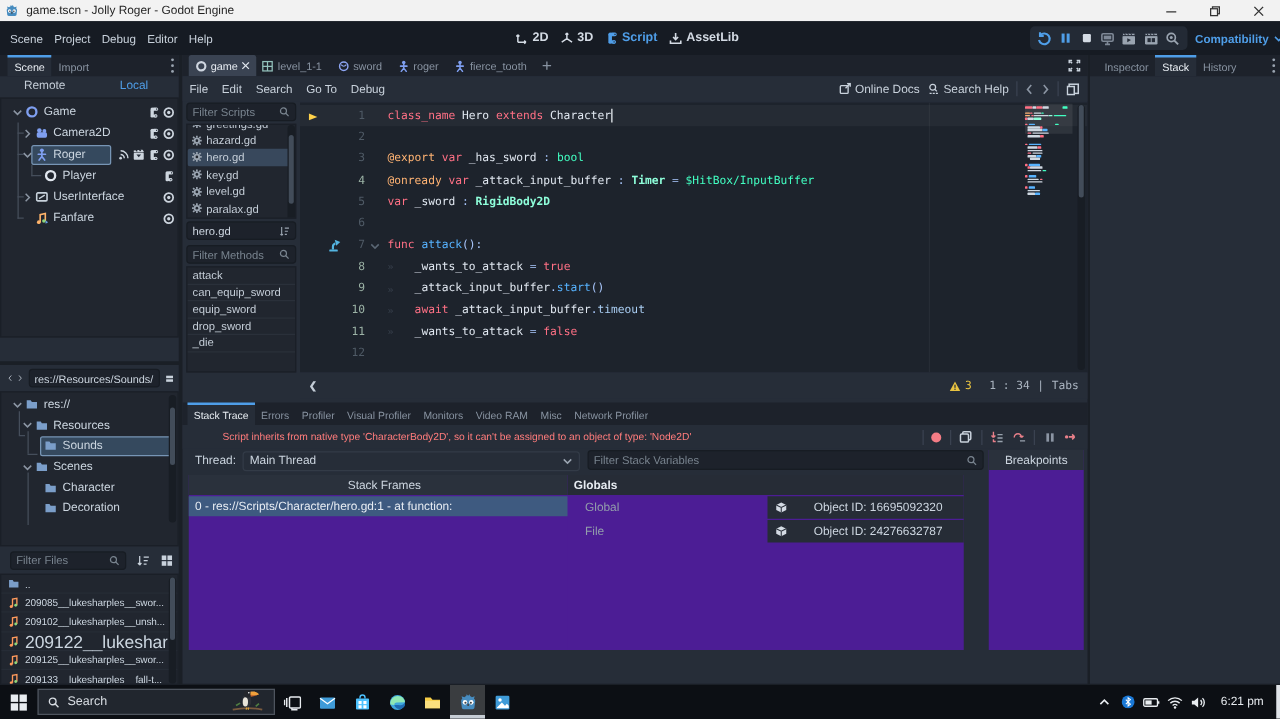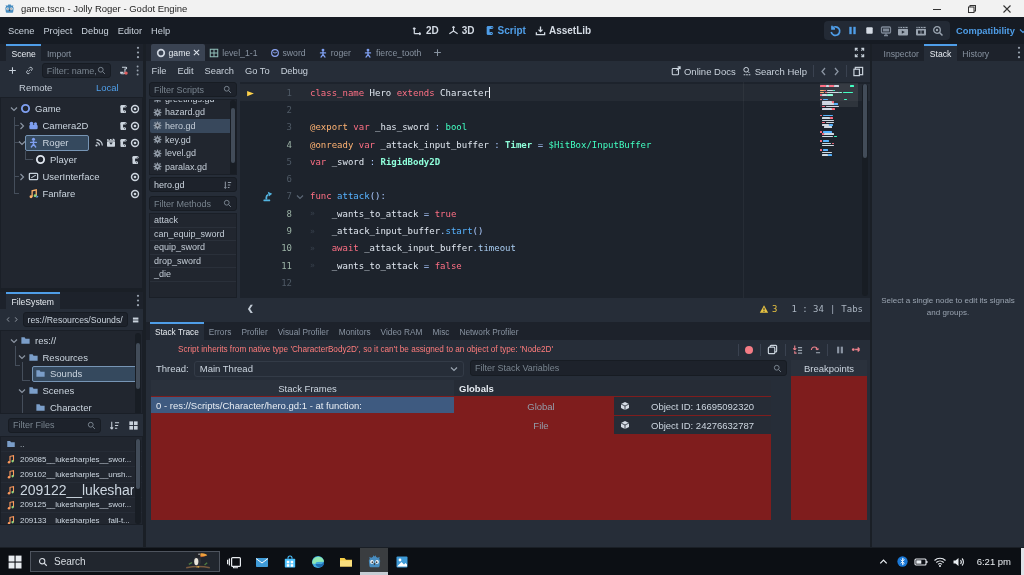--- a/index.html
+++ b/index.html
@@ -102,21 +102,21 @@
   .warn-count { color:#e8c341; display:flex; gap:3px; align-items:center; font-family:"DejaVu Sans Mono", monospace; font-size:9px; }
 
   
   #debugger { position:absolute; left:0px; top:278px; width:724px; height:204px; }
   .dbg-tabs { display:flex; height:18px; background:#1d222b; }
   .dbg-tabs .tab { font-size:8.3px; padding:0 5px; }
   .dbg-row-error { height:19px; display:flex; align-items:center; background:#262d38; }
   .error-text { margin-left:8px; color:#ff7c7c; font-size:8.2px;padding-left:24px; }
   .dbg-toolbar { margin-left:auto; display:flex; align-items:center; gap:6.5px; padding-right:8px; }
   .dbg-body { position:relative; height:167px; }
-  .dbg-col-dark { position:absolute; background:#7f1d1d;text-align:center; }
+  .dbg-col-dark { position:absolute; background:#4c1d95; }
   .thread-row { position:absolute; display:flex; align-items:center; height:19px; }
   .dropdown { flex:1; height:16px; margin-left:5px; background:#262d38; border:1px solid #333b47; border-radius:3px; display:flex; align-items:center; padding:0 5px; color:#cdd6e0; font-size:9.5px; }
   .col-header { height:16px; background:#2a313c; display:flex; align-items:center; justify-content:center; color:#cdd6e0; font-size:9.5px; }
   .frame-row { height:16px; display:flex; align-items:center; padding-left:5px; background:#3e5a80; color:#e8edf3; font-size:9.5px; white-space:nowrap; margin-top:1px; }
   .vars-header { height:16px; display:flex; align-items:center; padding-left:5px; color:#e6ebf1; font-weight:bold; font-size:9.5px; background:#262c36; }
   .var-row { height:18px; display:flex; align-items:center; font-size:9.5px; margin-top:1px; }
   .var-row .vname { width:160px; padding-left:14px; color:#939eab; }
   .var-row .vval { flex:1; height:18px; background:#262c36; display:flex; align-items:center; gap:5px; padding-left:4px; color:#cdd6e0; }
 
   
@@ -537,40 +537,20 @@
     <div class="tabstrip">
       <div style="width:6px"></div>
       <div class="tab active">Scene</div>
       <div class="tab">Import</div>
       <div style="margin-left:auto; display:flex; align-items:center; padding-right:3px;">
           <svg width="4" height="13" color="#9aa4b0">
             <use href="#i-dots-v"></use>
           </svg>
         </div>
     </div>
-    <div class="scene-toolbar">
-      <svg width="11" height="11" color="#c9d2dc">
-          <use href="#i-plus"></use>
-        </svg>
-      <svg width="11" height="11" color="#c9d2dc">
-          <use href="#i-link"></use>
-        </svg>
-      <div class="lineedit" style="flex:1">
-        <span class="ph">Filter: name,</span>
-        <svg width="9" height="9" color="#79848f">
-            <use href="#i-search"></use>
-          </svg>
-      </div>
-      <svg width="11" height="11" color="#c9d2dc">
-          <use href="#i-scriptadd"></use>
-        </svg>
-      <svg width="4" height="13" color="#9aa4b0">
-          <use href="#i-dots-v"></use>
-        </svg>
-    </div>
     <div class="remote-local">
       <div>Remote</div>
       <div class="sel">Local</div>
     </div>
     <div class="tree listbg" id="scene-tree" style="height:192px; padding-top:2px">
       <div class="guide" style="left:13px; top:19px; width:1px; height:77px;"></div>
       <div class="guide" style="left:13px; top:27px; width:5px; height:1px;"></div>
       <div class="guide" style="left:13px; top:44px; width:5px; height:1px;"></div>
       <div class="guide" style="left:13px; top:78px; width:5px; height:1px;"></div>
       <div class="guide" style="left:13px; top:95px; width:5px; height:1px;"></div>
@@ -707,44 +687,35 @@
             <svg width="10" height="10" style="color: rgb(205, 213, 222);">
               <use href="#i-eye"></use>
             </svg>
           </span>
         </div>
 
     </div>
   </div>
 
   <div class="dock" id="fs-dock">
-    <div class="tabstrip">
-      <div style="width:6px"></div>
-      <div class="tab active">FileSystem</div>
-      <div style="margin-left:auto; display:flex; align-items:center; padding-right:3px;">
-          <svg width="4" height="13" color="#9aa4b0">
-            <use href="#i-dots-v"></use>
-          </svg>
-        </div>
-    </div>
     <div class="fs-nav">
       <svg width="7" height="9" color="#aab2bc" viewBox="0 0 7 9">
           <path d="M5 1 L2 4.5 L5 8" stroke="currentColor" stroke-width="1.3" fill="none"></path>
         </svg>
       <svg width="7" height="9" color="#aab2bc" viewBox="0 0 7 9">
           <path d="M2 1 L5 4.5 L2 8" stroke="currentColor" stroke-width="1.3" fill="none"></path>
         </svg>
       <div class="lineedit fs-path">
           <span class="val" style="font-size:8.7px">res://Resources/Sounds/</span>
         </div>
       <svg width="12" height="12" color="#c9d2dc">
           <use href="#i-split"></use>
         </svg>
     </div>
-    <div class="tree listbg" id="fs-tree" style="height:84px; padding-top:1.5px">
+    <div class="tree listbg" id="fs-tree" style="height:124px; padding-top:1.5px">
       <div class="guide" style="left:14px; top:15px; width:1px; height:19px;"></div>
       <div class="guide" style="left:14px; top:34px; width:5px; height:1px;"></div>
       <div class="guide" style="left:21px; top:31px; width:1px; height:18px;"></div>
       <div class="guide" style="left:21px; top:49px; width:8px; height:1px;"></div>
       <div class="guide" style="left:21px; top:64px; width:1px; height:42px;"></div>
 
         <div class="tree-row" style="height:16.6px">
 
           <span class="ind" style="display: inline-block; flex: 0 0 auto; width: 9px;"></span>
           <span class="chev">
@@ -1327,21 +1298,20 @@
       <div style="width:6px"></div>
       <div class="tab">Inspector</div>
       <div class="tab active">Stack</div>
       <div class="tab">History</div>
       <div style="margin-left:auto; display:flex; align-items:center; padding-right:3px;">
           <svg width="4" height="13" color="#9aa4b0">
             <use href="#i-dots-v"></use>
           </svg>
         </div>
     </div>
-    <div class="msg">Select a single node to edit its signals and groups.</div>
   </div>
 
   <div id="taskbar">
     <div class="tb-start">
         <svg width="14" height="14" color="#e8ecf0">
           <use href="#i-win"></use>
         </svg>
       </div>
     <div class="tb-search">
       <svg width="10" height="10" color="#d8dde3" style="margin-left:7px">

